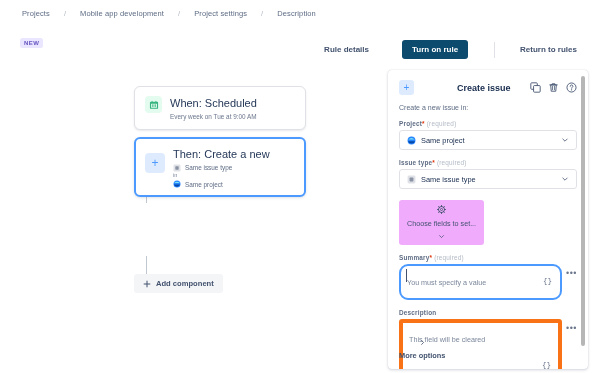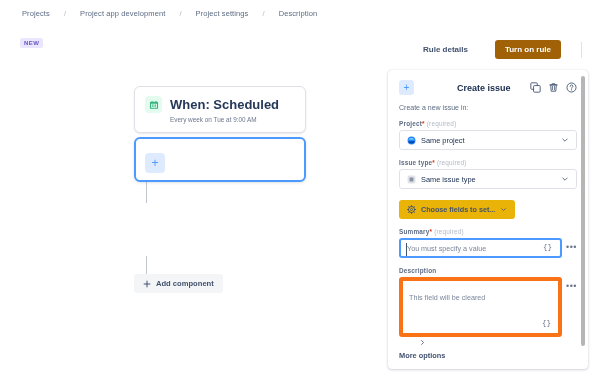--- a/index.html
+++ b/index.html
@@ -38,23 +38,23 @@
     position: absolute; right: 14px; top: 40px;
     display: flex; align-items: center; gap: 12px;
   }
   .action-link {
     font-size: 8px; color: #42526e; font-weight: 600;
     padding: 5px 9px; border-radius: 3px; background: none; border: none;
     cursor: pointer; white-space: nowrap;
   }
   .action-primary {
     font-size: 8px; color: #ffffff; font-weight: 600;
-    background: #a16207; border-radius: 3px; border: none;
+    background: #0c4a6e; border-radius: 3px; border: none;
     padding: 5px 10px; cursor: pointer; white-space: nowrap;
-    margin: 0 6px;
+    margin: 0 12px;
     text-align: center;
   }
   .action-divider { width:1px; height:16px; background:#dfe1e6; margin: 0 4px 0 2px; }
 
   
   .canvas { position: absolute; left: 0; top: 66px; width: 380px; height: 307px; background:#fff; }
 
   .connector {
     position: absolute; left: 146px; width: 1px; background: #c1c7d0;
   }
@@ -69,21 +69,21 @@
     display: flex; align-items: flex-start; gap: 8px;
     padding: 8px 10px;
   }
   .node-trigger { top: 20px; }
   .node-action {
     top: 71px; border: 2px solid #4c9aff;
     box-shadow: 0 1px 3px rgba(9,30,66,.13);
     padding: 7px 9px;
   }
   .node-body { padding-top: 1px; }
-  .node-title { font-size: 13px; font-weight: 700; color: #253858; line-height: 1.35; }
+  .node-title { font-size: 11px; font-weight: 400; color: #253858; line-height: 1.35; }
   .node-sub { font-size: 6.4px; color: #6b778c; margin-top: 2px; line-height: 1.3; }
 
   .cal-icon {
     width: 17px; height: 17px; border-radius: 4px;
     background: #e3fcef; display:flex; align-items:center; justify-content:center;
     flex: 0 0 auto; margin-top: 1px;
   }
   .plus-chip {
     width: 20px; height: 20px; border-radius: 4px; background: #deebff;
     display:flex; align-items:center; justify-content:center;
@@ -136,29 +136,29 @@
     border: 1px solid #dfe1e6; border-radius: 3px; background:#fff;
     display:flex; align-items:center; gap:5px; padding: 0 7px;
     cursor: pointer;
   }
   .select-val { font-size: 7.4px; color: #172b4d; flex: 1 1 auto; }
   .chev { flex: 0 0 auto; }
 
   .chooser {
     margin-top: 11px;
     display:inline-flex; align-items:center; gap: 5px;
-    background:#eab308; border:none; border-radius:3px;
+    background:#f0abfc; border:none; border-radius:3px;
     padding: 5px 8px; cursor:pointer;
-    font-size: 7.2px; font-weight:700; color:#42526e;
+    font-size: 7.2px; font-weight:400; color:#42526e;flex-direction:column;
   }
 
   .input-row { display:flex; align-items:flex-start; gap: 4px; margin-top: 3px; }
   .text-input {
-    flex: 1 1 auto; height: 20px; position: relative;
-    border: 2px solid #4c9aff; border-radius: 3px; background:#fff;
+    flex: 1 1 auto; height: 36px; position: relative;
+    border: 2px solid #4c9aff; border-radius: 9px; background:#fff;
     display:flex; align-items:center; padding: 0 6px;
   }
   .text-input .ph { font-size: 7.2px; color: #7a869a; flex:1 1 auto; }
   .caret {
     position:absolute; left:5px; top:3px; width:1px; height:13px; background:#42526e;
   }
   .brace-btn {
     font-size: 7.6px; color: #6b778c; cursor: pointer;
     font-family: "Liberation Mono", monospace; line-height:1;
     padding: 1px 2px;
@@ -189,35 +189,36 @@
   }
 </style>
 </head>
 <body>
 
 <div class="app">
 
   <nav class="breadcrumb">
     <span class="crumb">Projects</span>
     <span class="crumb-sep">/</span>
-    <span class="crumb">Project app development</span>
+    <span class="crumb">Mobile app development</span>
     <span class="crumb-sep">/</span>
     <span class="crumb">Project settings</span>
     <span class="crumb-sep">/</span>
     <span class="crumb">Description</span>
   </nav>
 
   <div class="title-row">
     <span class="new-badge">NEW</span>
   </div>
 
   <div class="actions">
     <button class="action-link">Rule details</button>
     <button class="action-primary">Turn on rule</button>
     <div class="action-divider"></div>
+    <button class="action-link">Return to rules</button>
   </div>
 
   <div class="canvas">
 
     <div class="connector conn-1"></div>
     <div class="connector conn-2"></div>
 
     <div class="node node-trigger">
       <span class="cal-icon">
         <svg width="10" height="10" viewBox="0 0 16 16" fill="none">
@@ -231,20 +232,39 @@
         </svg>
       </span>
       <div class="node-body">
         <div class="node-title">When: Scheduled</div>
         <div class="node-sub">Every week on Tue at 9:00 AM</div>
       </div>
     </div>
 
     <div class="node node-action">
       <span class="plus-chip">+</span>
+      <div class="node-body">
+        <div class="node-title">Then: Create a new</div>
+        <div class="sub-line">
+          <svg class="mini-icon" viewBox="0 0 16 16">
+            <rect x="1" y="1" width="14" height="14" rx="2.4" fill="#dfe1e6"></rect>
+            <rect x="4.6" y="4.6" width="6.8" height="6.8" rx="1.2" fill="#8993a4"></rect>
+          </svg>
+          <span class="sub-line-text">Same issue type</span>
+        </div>
+        <div class="in-word">in</div>
+        <div class="sub-line">
+          <svg class="mini-icon" viewBox="0 0 16 16">
+            <circle cx="8" cy="8" r="7" fill="#2684ff"></circle>
+            <path d="M1.6 9.2a7 7 0 0 0 12.8 0z" fill="#0747a6"></path>
+            <path d="M2.4 6.2a7 7 0 0 1 11.2 0z" fill="#79e2f2"></path>
+          </svg>
+          <span class="sub-line-text">Same project</span>
+        </div>
+      </div>
     </div>
 
     <button class="add-component">
       <svg width="8" height="8" viewBox="0 0 16 16">
         <path d="M8 2.2v11.6M2.2 8h11.6" stroke="#42526e" stroke-width="2" stroke-linecap="round"></path>
       </svg>
       <span>Add component</span>
     </button>
   </div>
 

